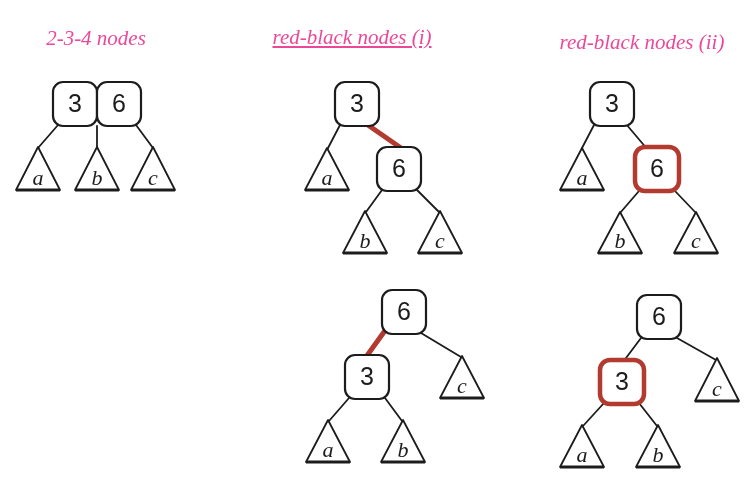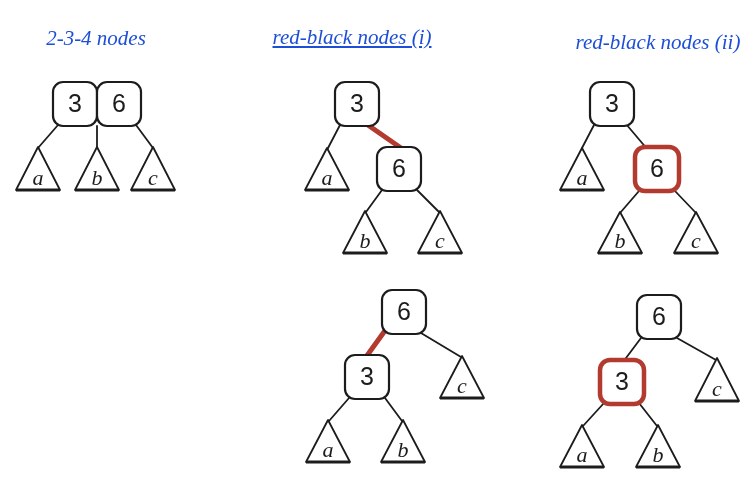--- a/index.html
+++ b/index.html
@@ -14,36 +14,36 @@
     background: #ffffff;
     overflow: hidden;
     font-family: "Liberation Serif", serif;
   }
   .col-header {
     position: absolute;
     transform: translateX(-50%);
     font-family: "Liberation Serif", serif;
     font-style: italic;
     font-size: 21px;
-    color: #1d4ed8;
+    color: #ec4899;
     white-space: nowrap;
   }
   #canvas {
     position: absolute;
     left: 0;
     top: 0;
   }
 </style>
 </head>
 <body>
 
 <div id="page">
   <div class="col-header" id="header-0" style="left: 96px; top: 26px;">2-3-4 nodes</div>
   <div class="col-header" id="header-1" style="left: 352px; top: 25px; text-decoration: underline;">red-black nodes (i)</div>
-  <div class="col-header" id="header-2" style="left: 658px; top: 30px;">red-black nodes (ii)</div>
+  <div class="col-header" id="header-2" style="left: 642px; top: 30px;">red-black nodes (ii)</div>
 
   <svg id="canvas" width="756" height="483" viewBox="0 0 756 483" xmlns="http://www.w3.org/2000/svg">
       <g>
         <line x1="58" y1="125" x2="38" y2="148" stroke="#1c1c1c" stroke-width="1.8" stroke-linecap="round"></line>
         <line x1="97" y1="126" x2="97" y2="148" stroke="#1c1c1c" stroke-width="1.8" stroke-linecap="round"></line>
         <line x1="136" y1="125" x2="153" y2="148" stroke="#1c1c1c" stroke-width="1.8" stroke-linecap="round"></line>
         <polygon points="38,147 16,190 60,190" fill="#ffffff" stroke="#1c1c1c" stroke-width="1.8" stroke-linejoin="round"></polygon>
         <line x1="16" y1="190" x2="60" y2="190" stroke="#1c1c1c" stroke-width="2.8"></line>
         <text x="38" y="185" text-anchor="middle" font-family="&quot;Liberation Serif&quot;, serif" font-style="italic" font-size="22" fill="#1c1c1c">a</text>
         <polygon points="97,147 75,190 119,190" fill="#ffffff" stroke="#1c1c1c" stroke-width="1.8" stroke-linejoin="round"></polygon>

